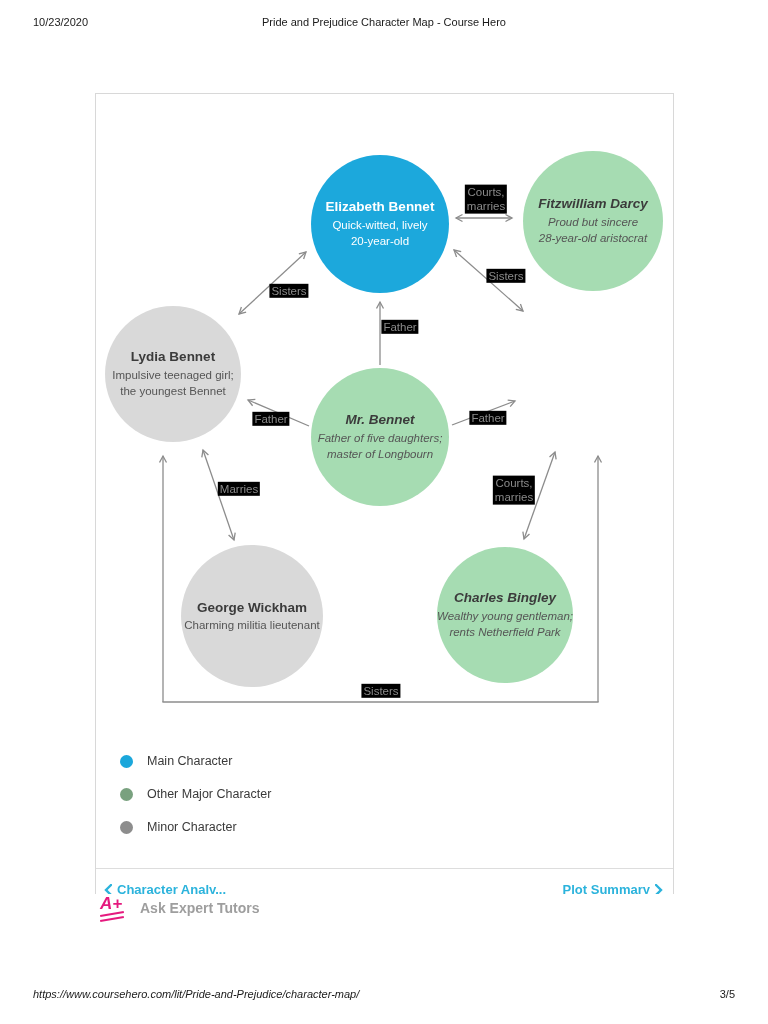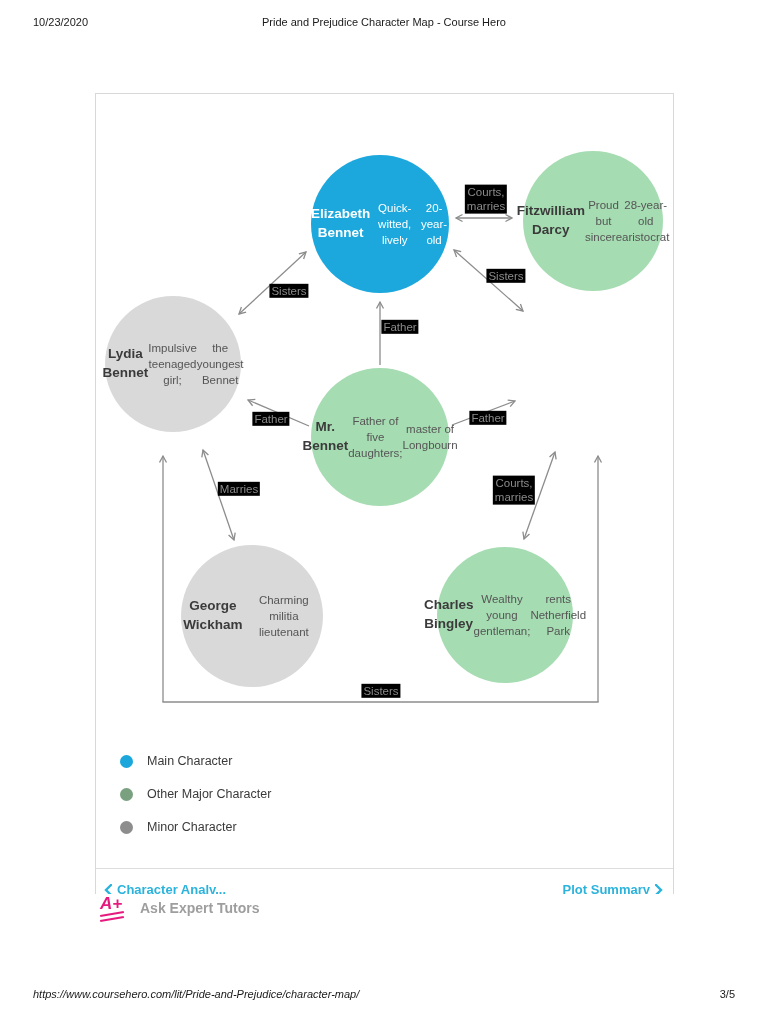--- a/index.html
+++ b/index.html
@@ -17,24 +17,24 @@
 
   
   .card { position:absolute; left:95px; top:93px; width:579px; height:801px;
           border:1px solid #d8d8d8; border-bottom:none; background:#fff; }
 
   
   .arrows { position:absolute; left:0; top:0; width:768px; height:1024px; pointer-events:none; }
   .arrows line, .arrows path { stroke: var(--arrow-line, #8C8C8C); stroke-width:1.3; fill:none; }
 
   
-  .node { position:absolute; border-radius:50%; display:flex; flex-direction:row;
+  .node { position:absolute; border-radius:50%; display:flex; flex-direction:column;
           align-items:center; justify-content:center; text-align:center; line-height:1.4; }
   .node.main  { background: var(--main-node, #1CA8DC); }
-  .node.major { background: var(--major-node, #A6DCB2); }
+  .node.major { background: var(--major-node, #A6DCB2); font-style: italic; }
   .node.minor { background: var(--minor-node, #D9D9D9); }
   .node-name { font-size:13.5px; font-weight:bold; color:#3b3b3b; }
   .node.main .node-name, .node.main .node-desc { color:#ffffff; }
   .node-desc { font-size:11.5px; color:#555555; }
 
   
   .rel-label { position:absolute; transform:translate(-50%,-50%); font-size:11.5px; color:#8a8a8a;
                white-space:pre-line; text-align:center; line-height:1.25; background:#000000; padding:0 2px; }
 
   
@@ -109,21 +109,21 @@
     <div class="node-desc">Quick-witted, lively</div>
     <div class="node-desc">20-year-old</div>
   </div>
 
   <div class="node major" style="left:523px; top:151px; width:140px; height:140px;">
     <div class="node-name">Fitzwilliam Darcy</div>
     <div class="node-desc">Proud but sincere</div>
     <div class="node-desc">28-year-old aristocrat</div>
   </div>
 
-  <div class="node minor" style="left:105px; top:296px; width:136px; height:136px;">
+  <div class="node minor" style="left:105px; top:306px; width:136px; height:136px;">
     <div class="node-name">Lydia Bennet</div>
     <div class="node-desc">Impulsive teenaged girl;</div>
     <div class="node-desc">the youngest Bennet</div>
   </div>
 
   <div class="node major" style="left:311px; top:368px; width:138px; height:138px;">
     <div class="node-name">Mr. Bennet</div>
     <div class="node-desc">Father of five daughters;</div>
     <div class="node-desc">master of Longbourn</div>
   </div>

